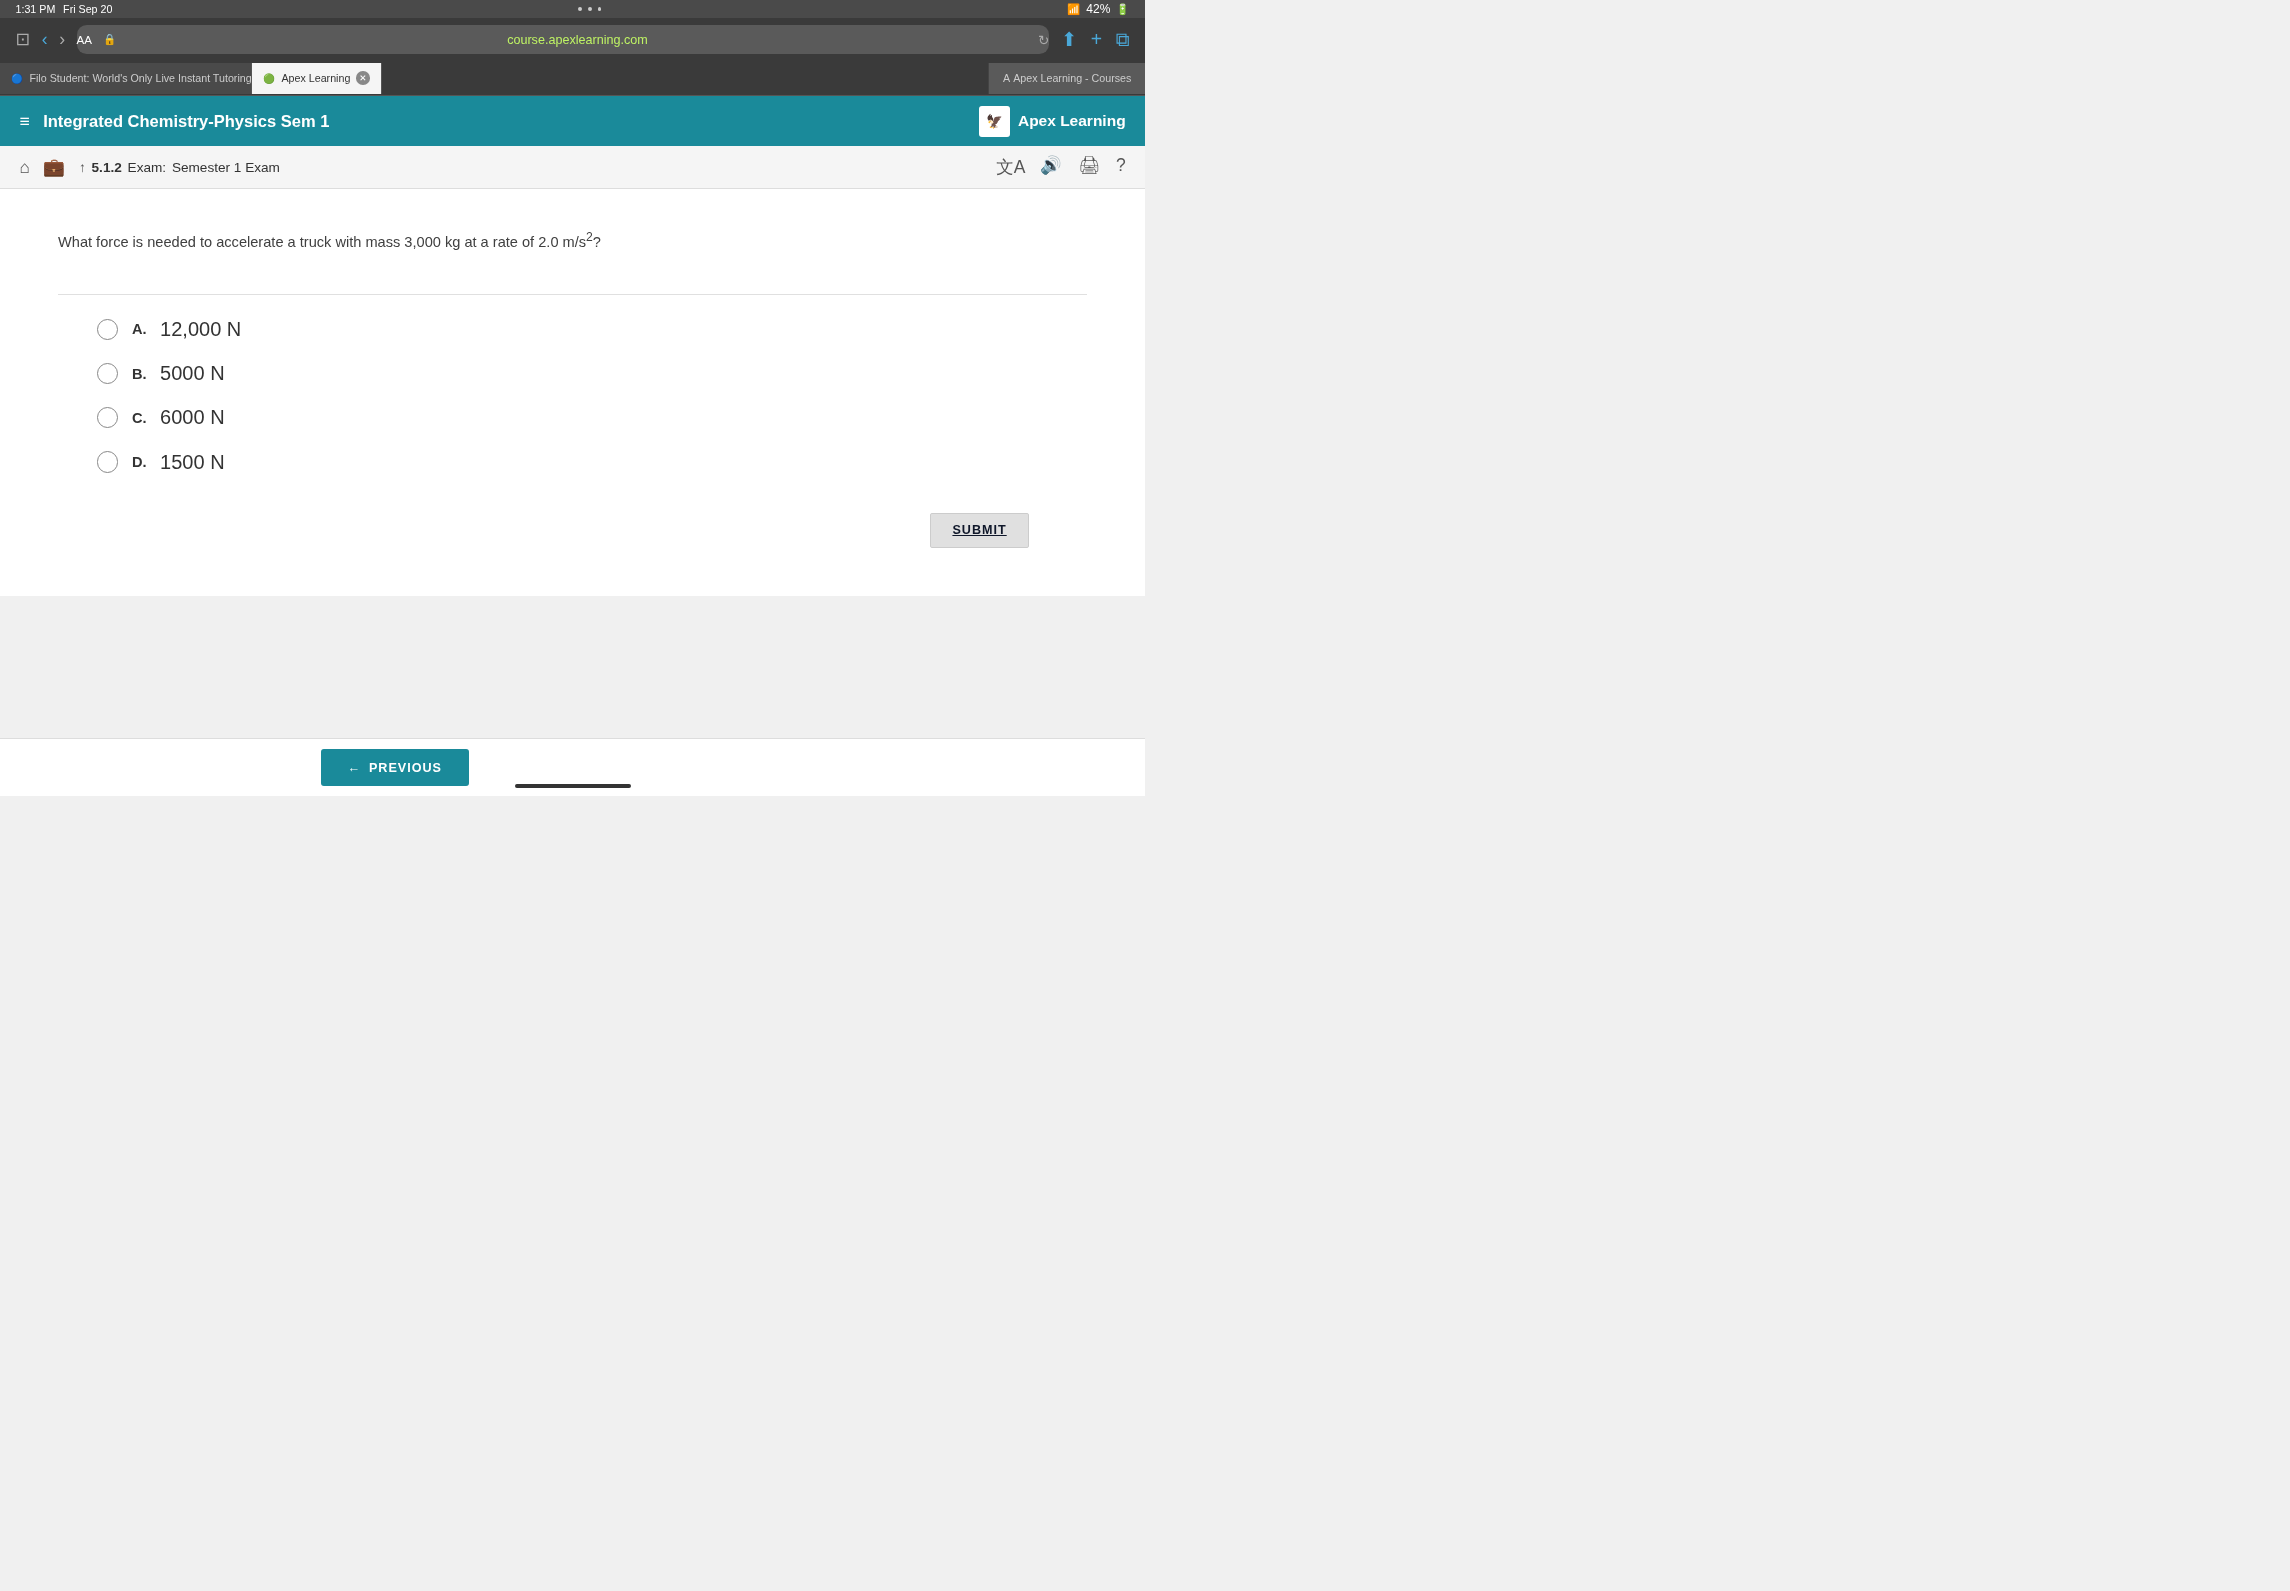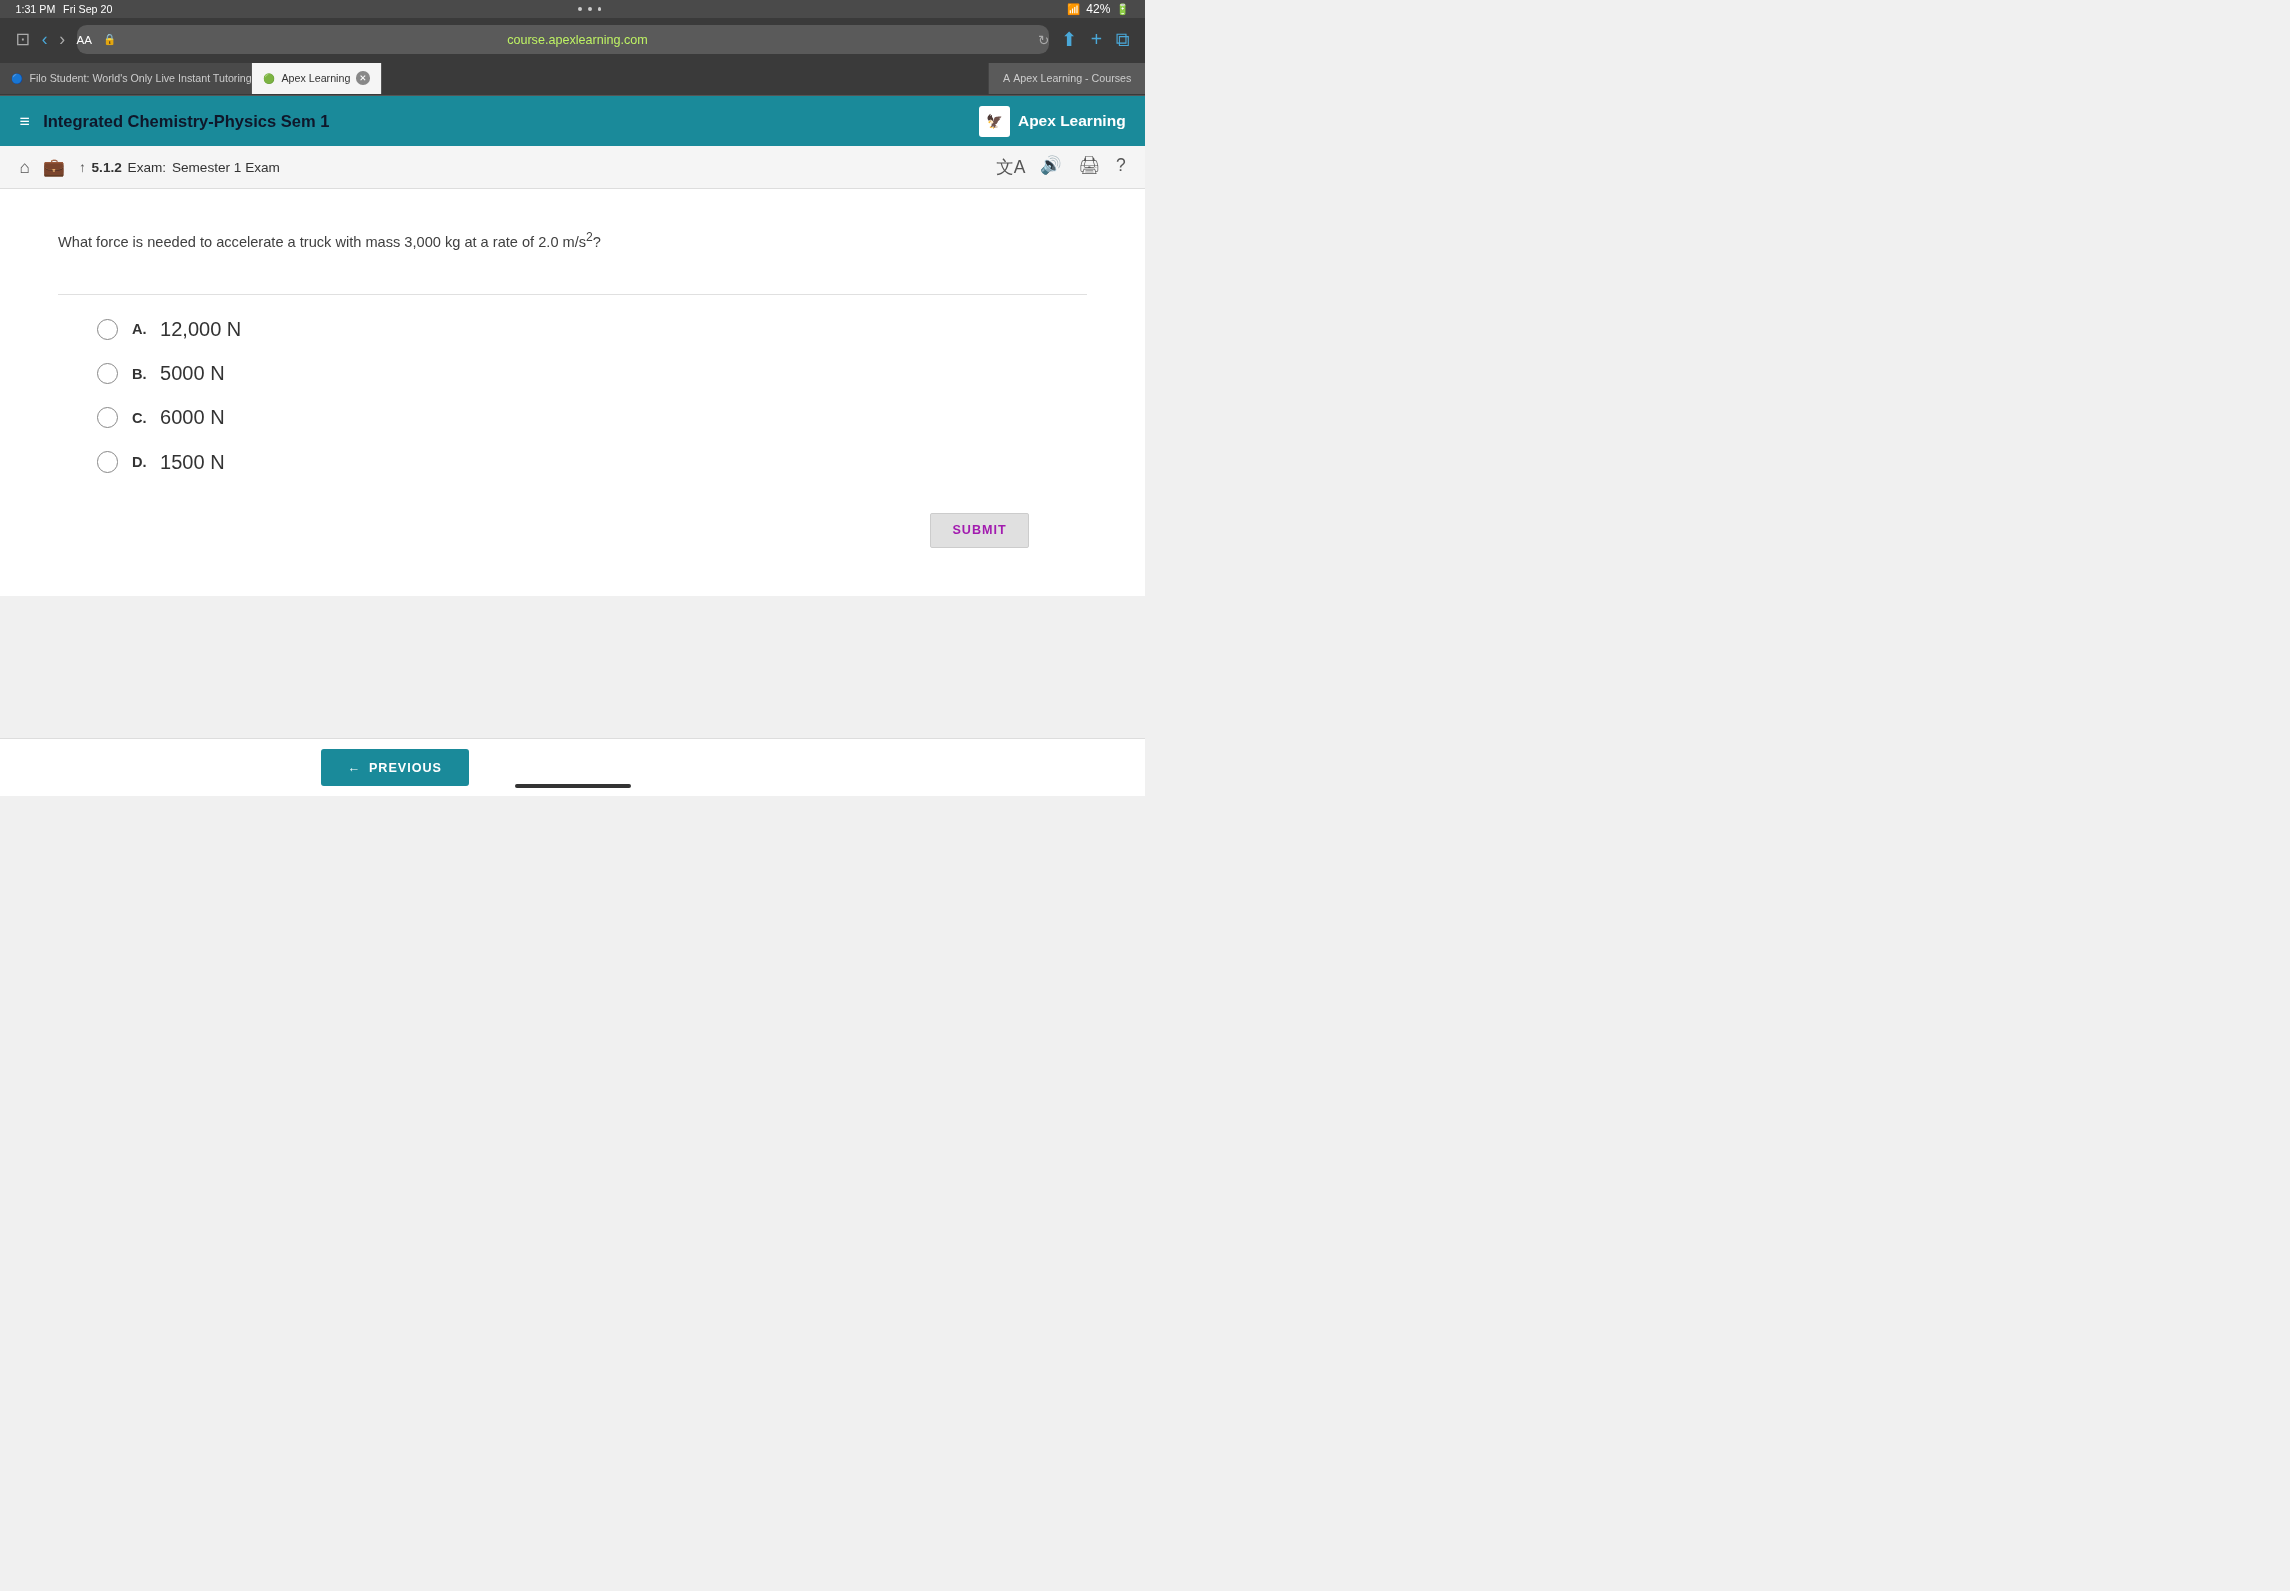--- a/index.html
+++ b/index.html
@@ -119,21 +119,21 @@
     .app-header {
       background: #1a8a9a;
       height: 50px;
       display: flex;
       align-items: center;
       justify-content: space-between;
       padding: 0 19.4px;
     }
     .app-header-left { display: flex; align-items: center; gap: 13.6px; }
     .menu-icon { color: #fff; font-size: 17.5px; cursor: pointer; }
-    .course-title { color: #0f172a; font-size: 16.5px; font-weight: 600; }
+    .course-title { color: #ffffff; font-size: 16.5px; font-weight: 600; }
     .apex-logo { display: flex; align-items: center; gap: 7.8px; color: #fff; font-size: 15.5px; font-weight: 600; }
     .apex-logo-icon {
       width: 31px;
       height: 31px;
       background: #fff;
       border-radius: 2.9px;
       display: flex;
       align-items: center;
       justify-content: center;
       color: #1a8a9a;
@@ -231,27 +231,28 @@
     .submit-row {
       display: flex;
       justify-content: flex-end;
       margin-right: 58px;
       margin-bottom: 19.4px;
     }
 
     .submit-btn {
       background: #e0e0e0;
       border: 1px solid #ccc;
-      color: #a21caf;
+      color: #0f172a;
       font-size: 12.6px;
       font-weight: 600;
       letter-spacing: 1px;
       padding: 9.7px 21.3px;
       cursor: pointer;
       border-radius: 1.9px;
+      text-decoration: underline;
     }
 
     
     .footer {
       position: absolute;
       bottom: 0;
       left: 0;
       right: 0;
       background: #fff;
       border-top: 1px solid #ddd;

